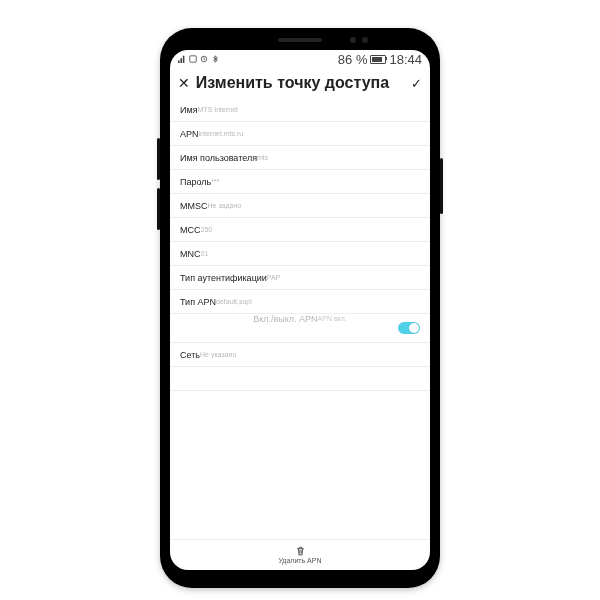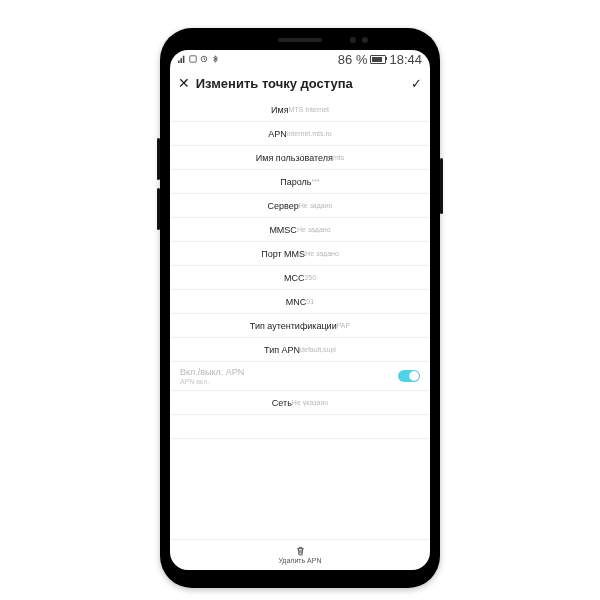--- a/index.html
+++ b/index.html
@@ -14,29 +14,29 @@
   .screen{position:absolute;left:10px;right:10px;top:22px;bottom:18px;background:#fff;border-radius:18px;overflow:hidden;display:flex;flex-direction:column;}
   .statusbar{height:18px;display:flex;align-items:center;justify-content:space-between;padding:0 8px;font-size:8px;color:#444;}
   .sb-left{display:flex;gap:3px;align-items:center;}
   .sb-left svg{width:8px;height:8px;fill:#444;}
   .sb-right{display:flex;gap:3px;align-items:center;font-size:13px;}
   .batt{width:14px;height:7px;border:1px solid #444;border-radius:1px;position:relative;}
   .batt::after{content:"";position:absolute;right:-2px;top:1.5px;width:1.5px;height:3px;background:#444;}
   .batt-fill{position:absolute;left:1px;top:1px;bottom:1px;width:10px;background:#444;}
   .header{height:30px;display:flex;align-items:center;padding:0 8px;border-bottom:0;}
   .header .x{font-size:14px;color:#222;margin-right:6px;}
-  .header .title{flex:1;font-size:13px;font-weight:600;color:#222;white-space:nowrap;overflow:hidden;}
+  .header .title{flex:1;font-size:16px;font-weight:600;color:#222;white-space:nowrap;overflow:hidden;}
   .header .chk{font-size:13px;color:#222;}
   .list{flex:1;overflow:hidden;}
-  .row{display:flex;align-items:center;justify-content:center;padding:0 10px;height:23px;border-bottom:1px solid #eee;}
+  .row{display:flex;align-items:center;justify-content:flex-start;padding:0 10px;height:23px;border-bottom:1px solid #eee;}
   .row .lbl{font-size:9px;color:#222;white-space:nowrap;overflow:hidden;text-overflow:ellipsis;max-width:60%;}
   .row .val{font-size:7px;color:#b8b8b8;white-space:nowrap;overflow:hidden;text-overflow:ellipsis;max-width:40%;text-align:right;}
   .row.disabled .lbl{color:#b8b8b8;}
   .row.disabled .sub{color:#c8c8c8;}
-  .row.col{flex-direction:column;align-items:flex-start;justify-content:center;height:28px;position:relative;}
+  .row.col{flex-direction:row;align-items:flex-start;justify-content:center;height:28px;position:relative;}
   .row.col .sub{font-size:7px;color:#c8c8c8;margin-top:1px;}
   .toggle{position:absolute;right:10px;top:50%;transform:translateY(-50%);width:22px;height:12px;background:#4fd1e8;border-radius:7px;}
   .toggle::after{content:"";position:absolute;right:1px;top:1px;width:10px;height:10px;background:#fff;border-radius:50%;box-shadow:0 0 1px rgba(0,0,0,.3);}
   .footer{height:30px;border-top:1px solid #eee;display:flex;flex-direction:column;align-items:center;justify-content:center;font-size:7px;color:#555;}
   .footer svg{width:11px;height:11px;stroke:#555;fill:none;stroke-width:1.4;}
 </style>
 </head>
 <body>
 
 <div class="stage">
@@ -92,29 +92,21 @@
           </div>
           <div class="row">
             <span class="lbl">Имя пользователя</span>
             <span class="val">mts</span>
           </div>
           <div class="row">
             <span class="lbl">Пароль</span>
             <span class="val">***</span>
           </div>
           <div class="row">
-            <span class="lbl">Сервер</span>
-            <span class="val">Не задано</span>
-          </div>
-          <div class="row">
             <span class="lbl">MMSC</span>
-            <span class="val">Не задано</span>
-          </div>
-          <div class="row">
-            <span class="lbl">Порт MMS</span>
             <span class="val">Не задано</span>
           </div>
           <div class="row">
             <span class="lbl">MCC</span>
             <span class="val">250</span>
           </div>
           <div class="row">
             <span class="lbl">MNC</span>
             <span class="val">01</span>
           </div>

